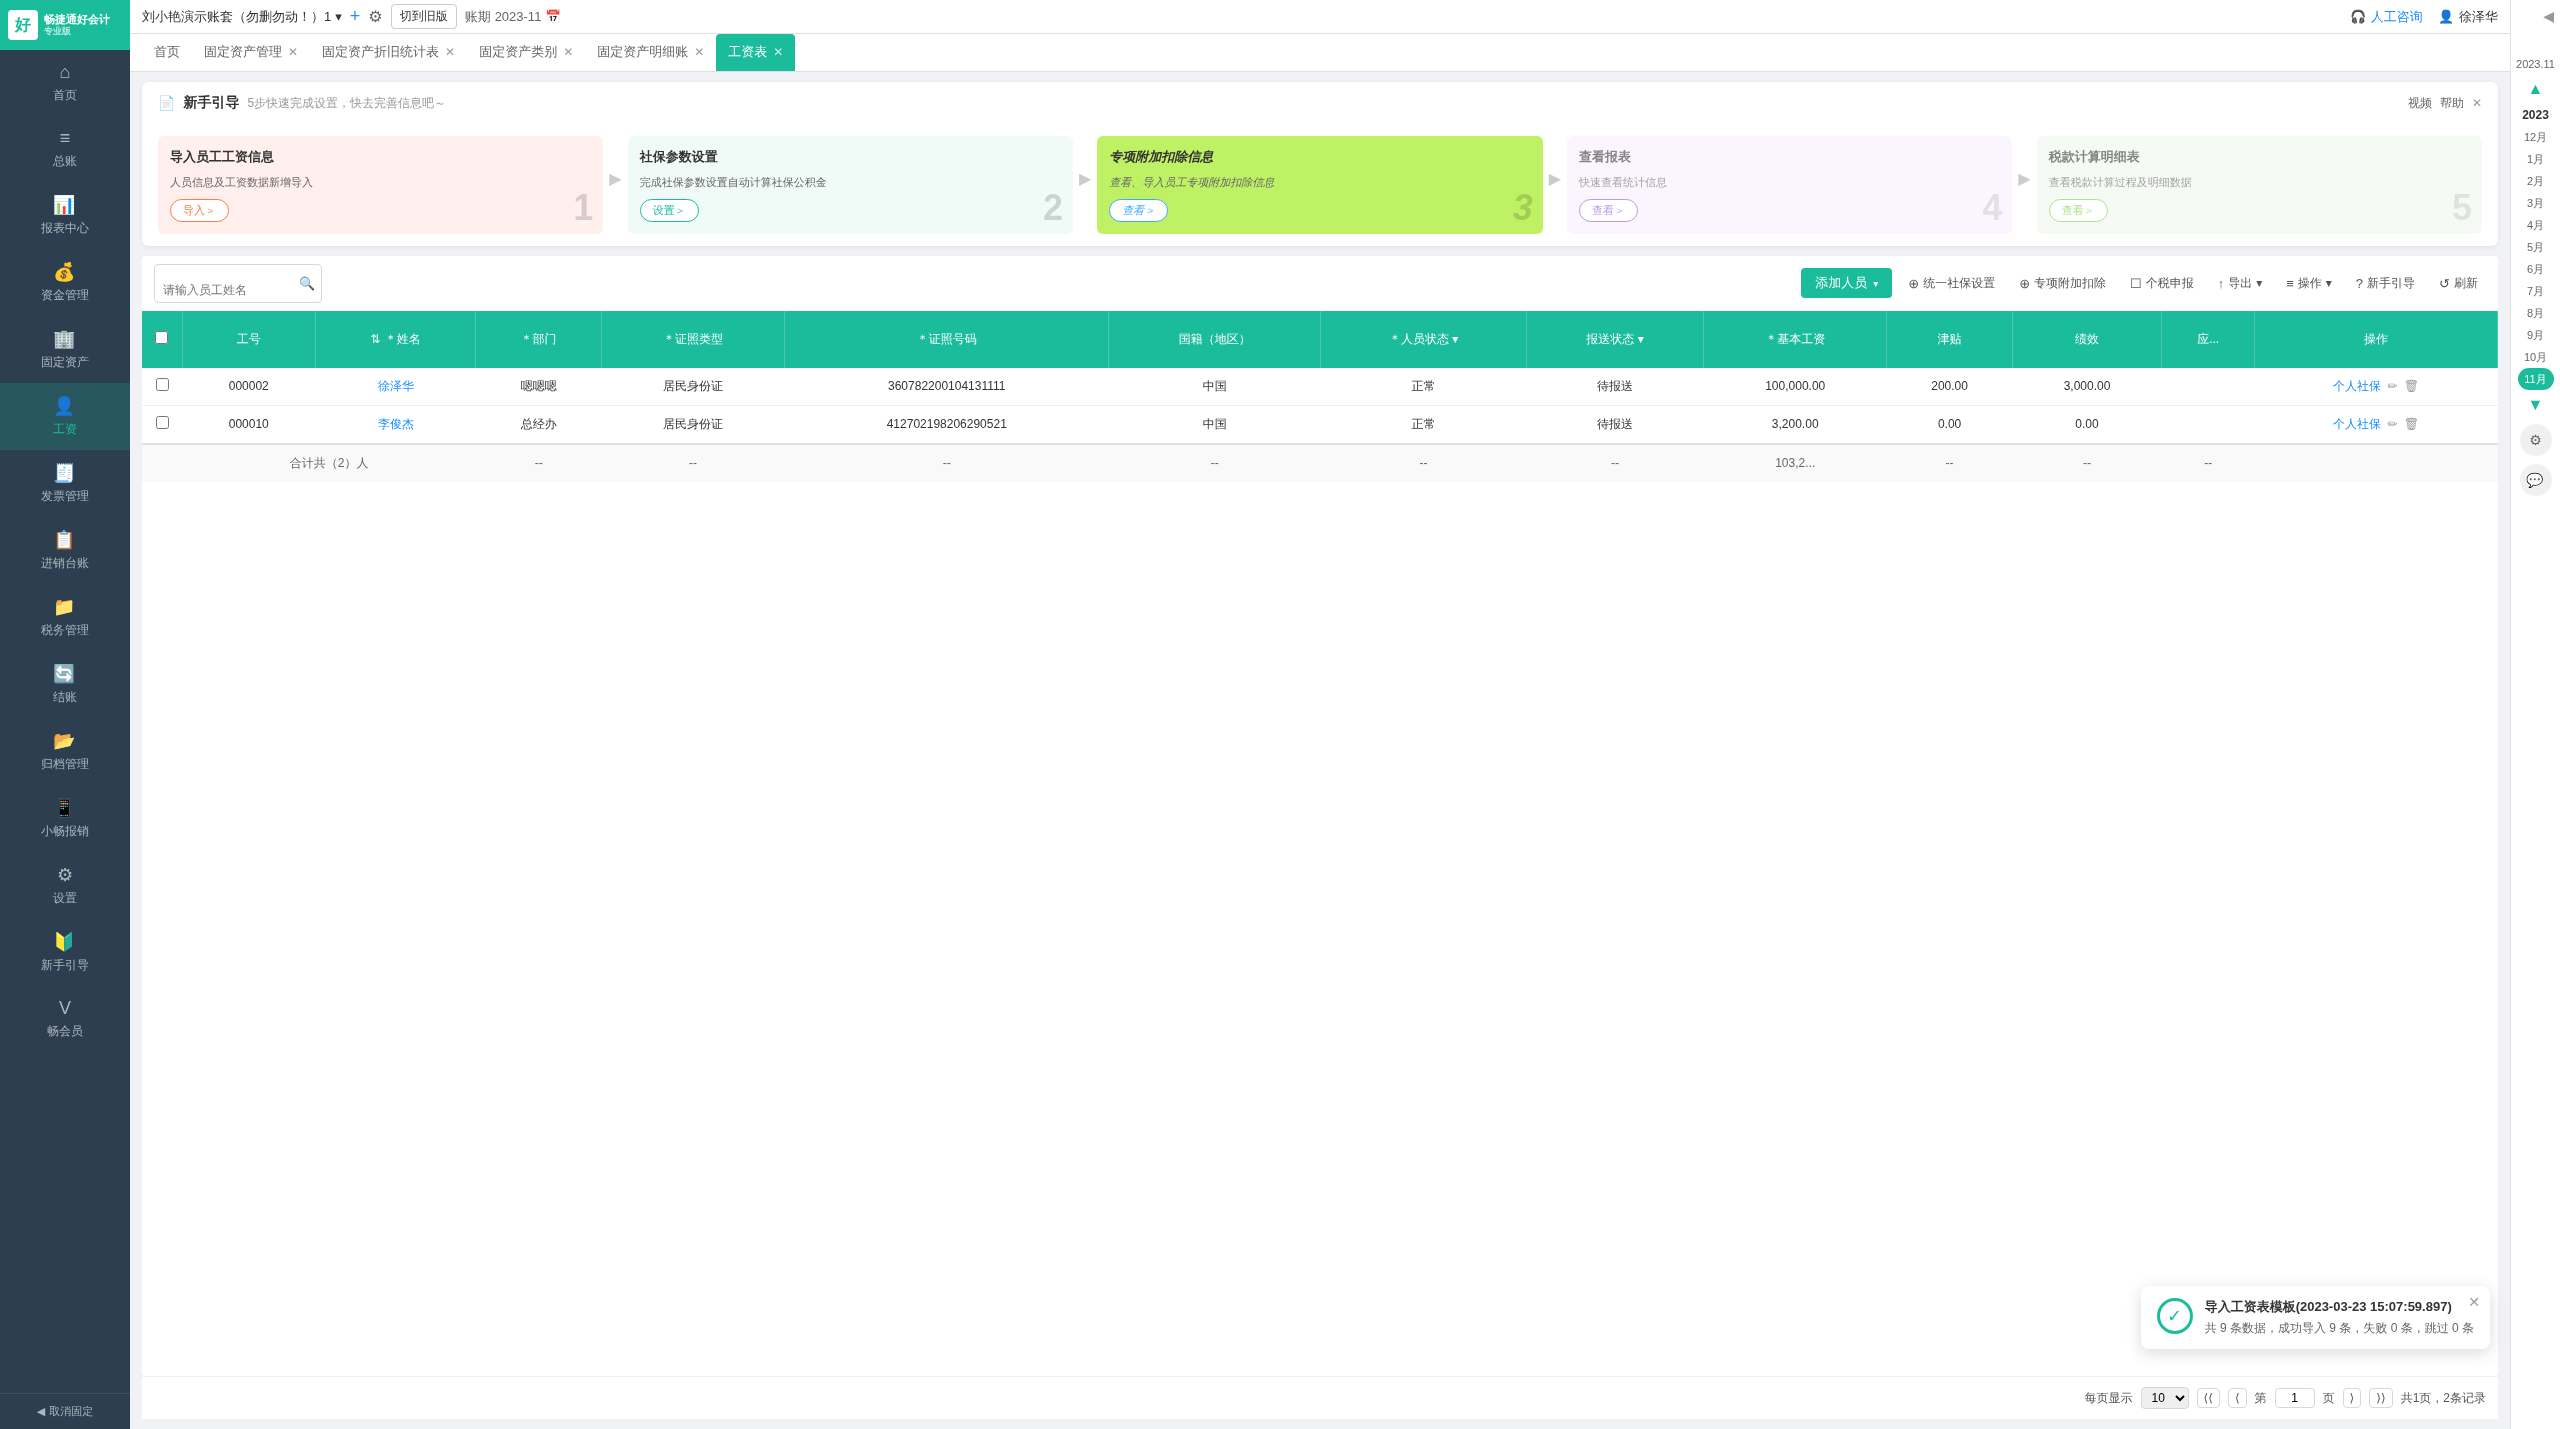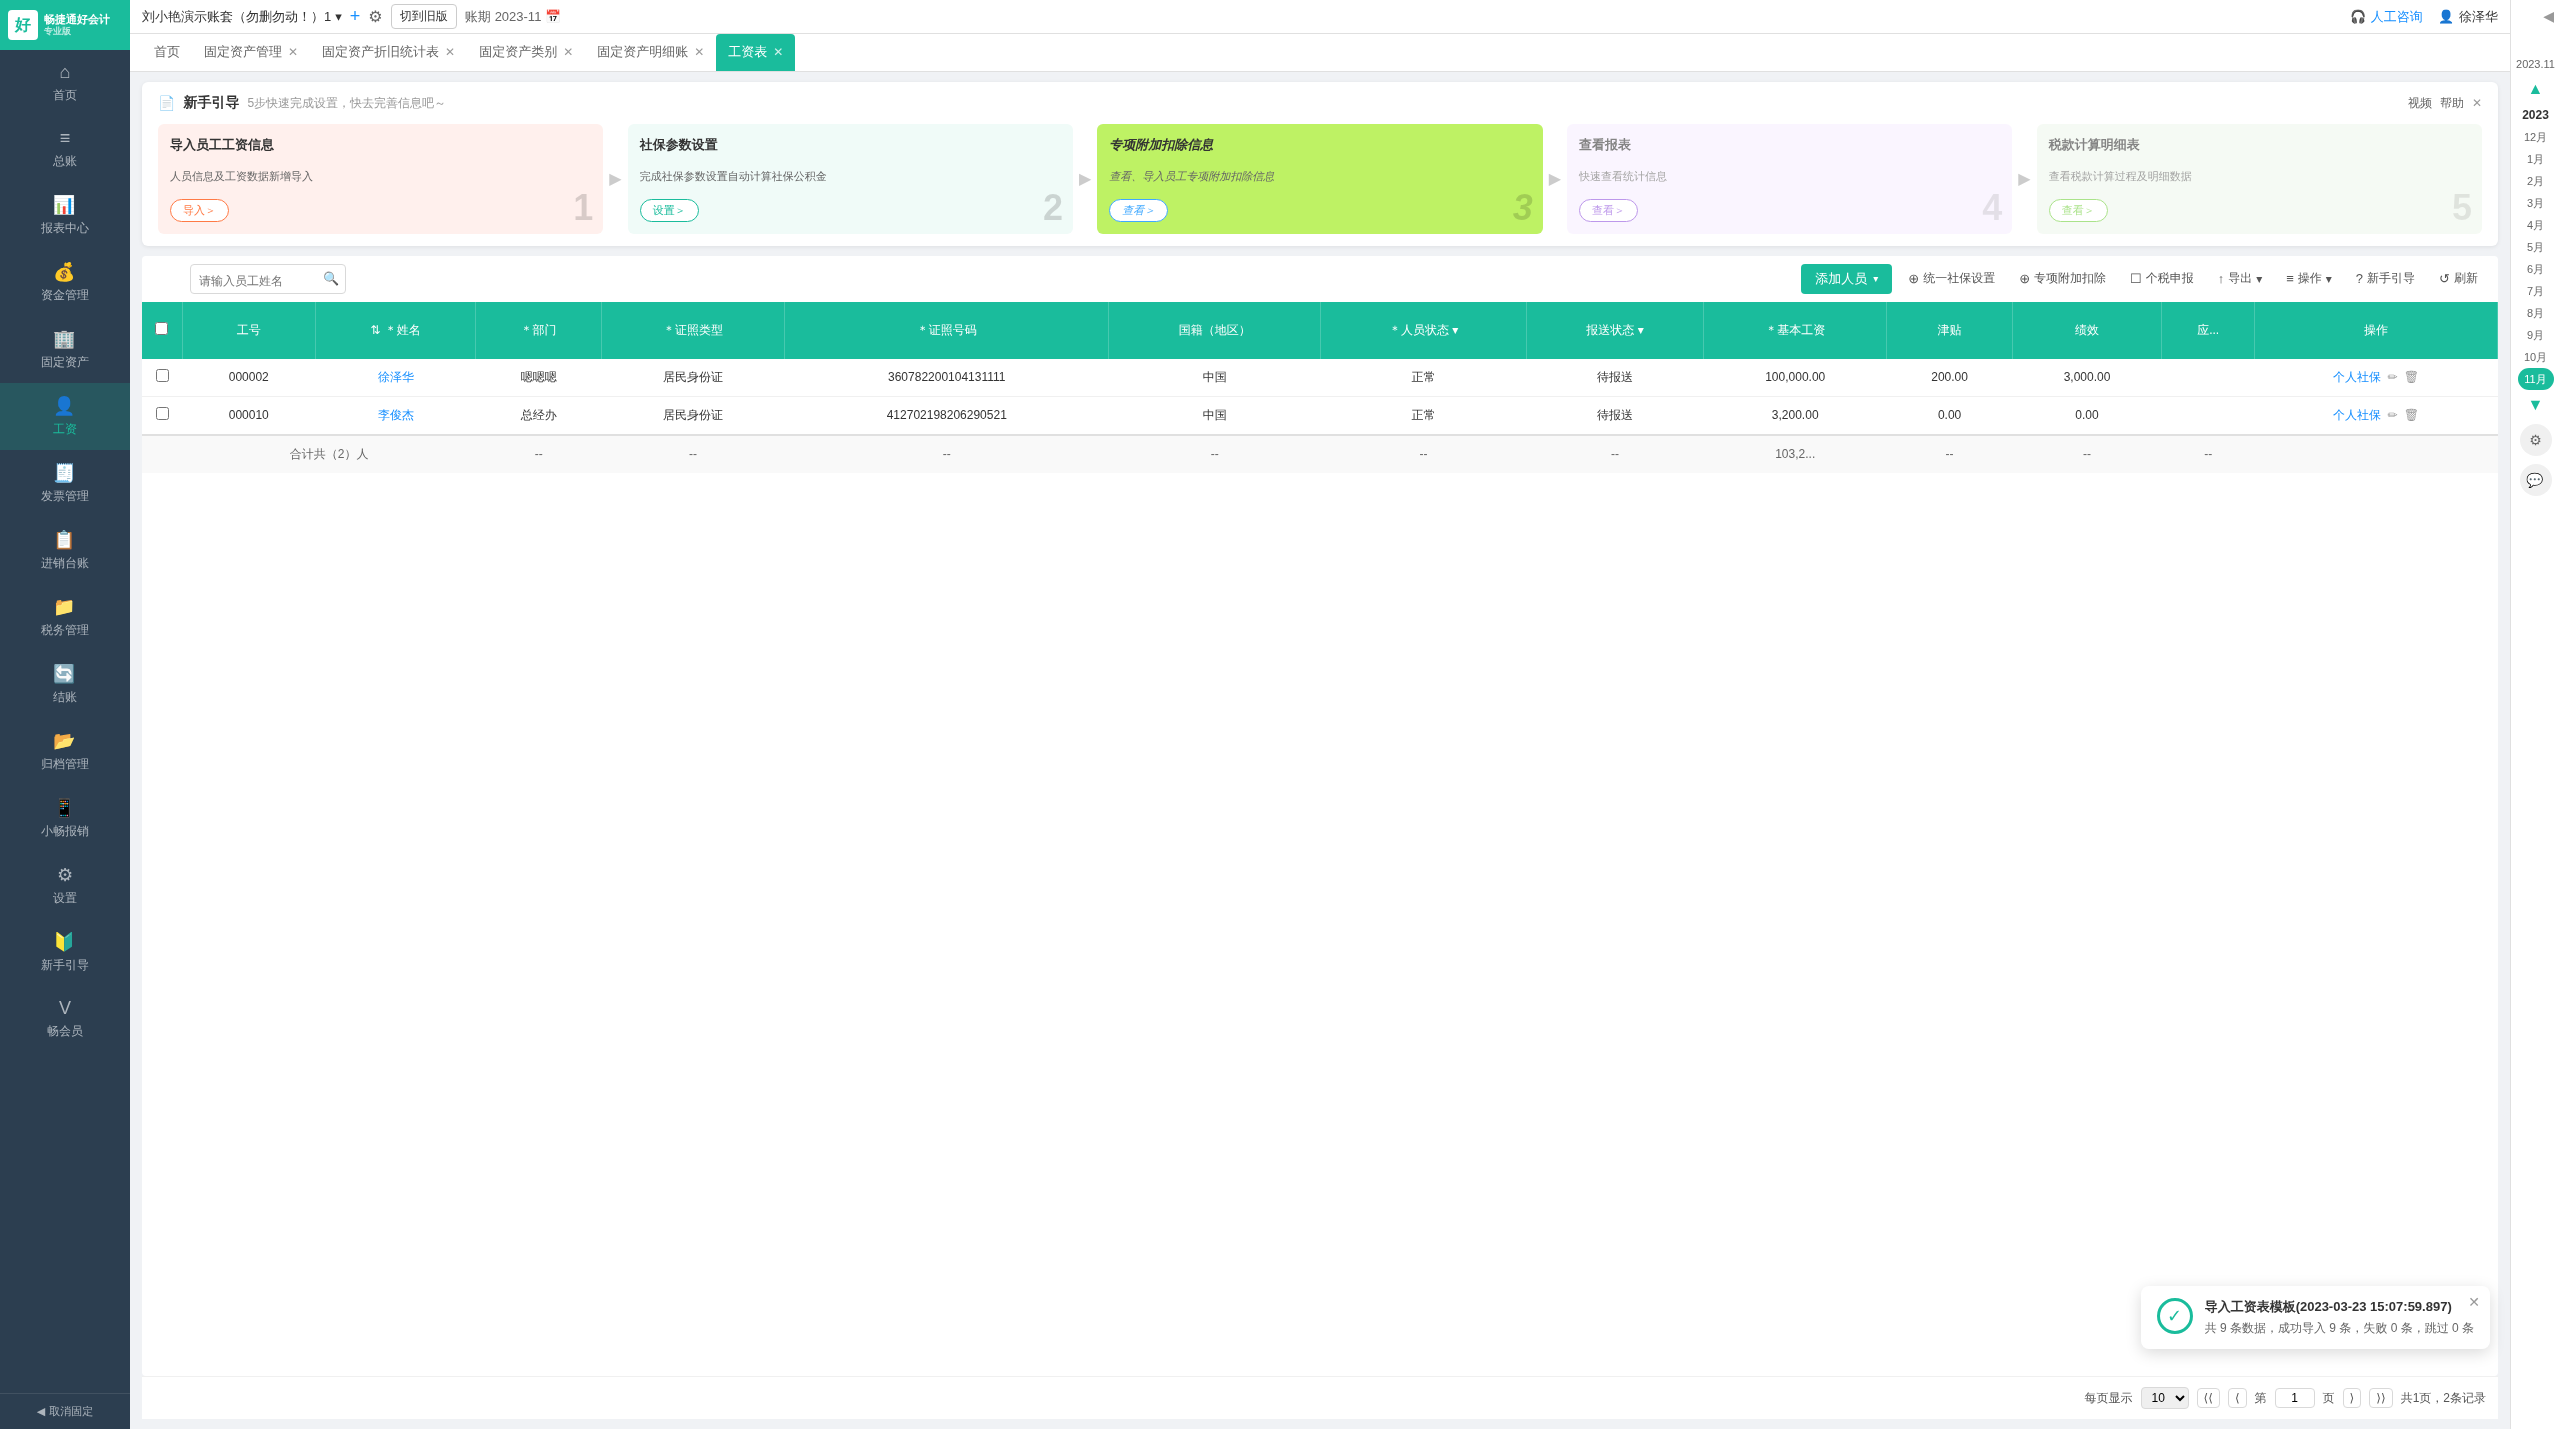--- a/index.html
+++ b/index.html
@@ -204,21 +204,22 @@
       align-items: stretch;
       gap: 0;
     }
     .guide-step {
       flex: 1;
       border-radius: 6px;
       padding: 12px;
       position: relative;
       display: flex;
       flex-direction: column;
-      gap: 14px;
+      gap: 8px;
+      margin-top: 12px;
     }
     .guide-step.step1 { background: #fff0ed; }
     .guide-step.step2 { background: #f0fbf8; justify-content: flex-end; }
     .guide-step.step3 { background: #bef264; font-style: italic; }
     .guide-step.step4 { background: #f8f0ff; opacity: 0.6; }
     .guide-step.step5 { background: #f0f8ed; opacity: 0.6; }
     .guide-step-num {
       font-size: 36px;
       font-weight: bold;
       opacity: 0.15;
@@ -264,26 +265,25 @@
       border-radius: 4px 4px 0 0;
     }
     .search-wrap {
       position: relative;
       display: inline-flex;
       align-items: center;
     }
     .search-wrap input {
       border: 1px solid #d9d9d9;
       border-radius: 4px;
-      padding: 9px 30px 5px 8px;
+      padding: 18px 30px 5px 8px;
       font-size: 12px;
       color: #999;
-      width: 156px;
+      width: 168px;
       outline: none;
-      margin-left: 36px;
     }
     .search-icon-btn {
       position: absolute;
       right: 6px;
       color: #999;
       cursor: pointer;
     }
     .toolbar-spacer { flex: 1; }
     .btn-add {
       background: #1abc9c;

